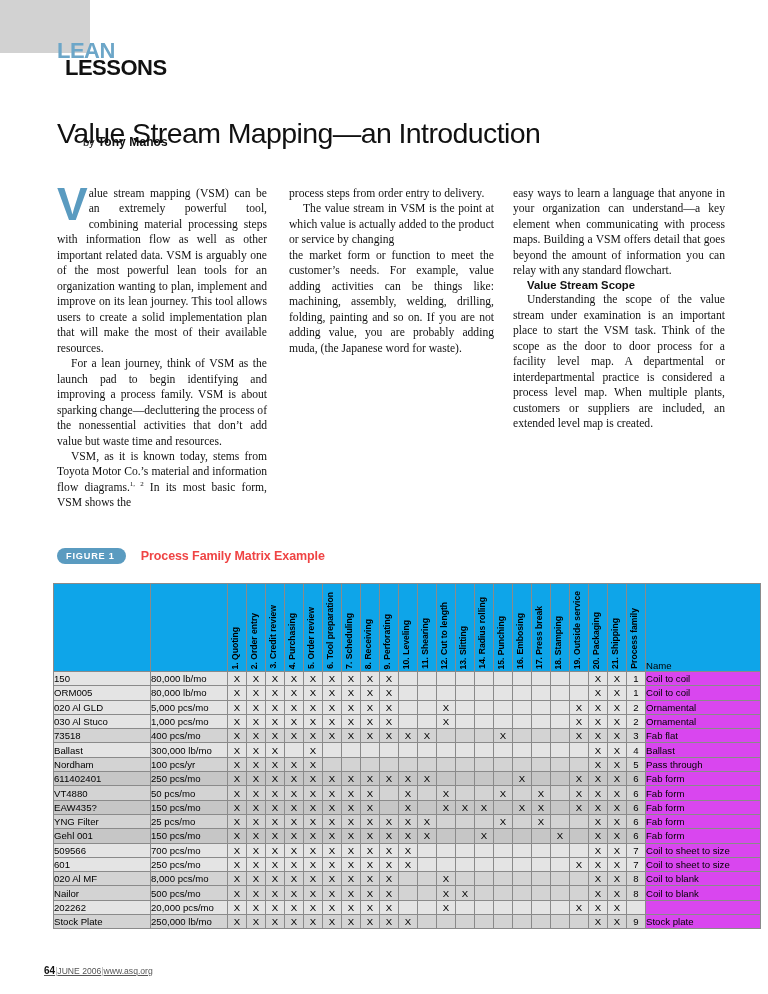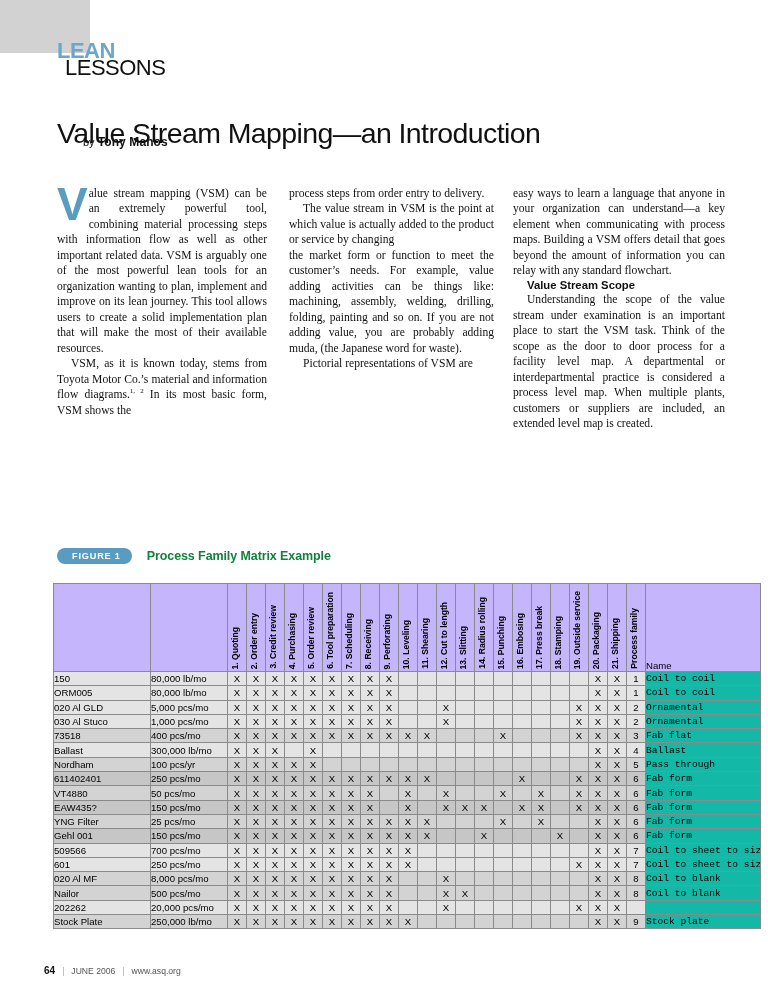--- a/index.html
+++ b/index.html
@@ -29,21 +29,21 @@
   }
   #masthead .lean {
     font-size: 22px;
     font-weight: bold;
     letter-spacing: -0.5px;
     color: #6ca6c8;
     display: block;
   }
   #masthead .lessons {
     font-size: 22px;
-    font-weight: normal;
+    font-weight: bold;
     letter-spacing: -0.5px;
     color: #111;
     display: block;
     margin-left: 8px;
     margin-top: -5px;
   }
 
   #headline {
     position: absolute;
     left: 57px; top: 88px;
@@ -119,28 +119,28 @@
     display: flex;
     align-items: center;
   }
   .fig-badge {
     background: #5a9bc0;
     color: #fff;
     font-family: "Liberation Sans", sans-serif;
     font-weight: bold;
     font-size: 9.2px;
     letter-spacing: 0.8px;
-    padding: 3px 11px 3px 15px;
+    padding: 3px 11px 3px 9px;
     border-radius: 9px;
   }
   .fig-title {
     font-family: "Liberation Sans", sans-serif;
     font-weight: bold;
     font-size: 12.5px;
-    color: #15803d;
+    color: #ef4444;
     margin-left: 15px;
     letter-spacing: -0.1px;
   }
 
   
   #matrix-wrap {
     position: absolute;
     left: 53px; top: 583px;
     width: 660px;
   }
@@ -153,21 +153,21 @@
     width: 660px;
   }
   table.matrix td, table.matrix th {
     border: 0.6px solid #8a8a8a;
     padding: 0;
     vertical-align: middle;
     background: #e8e8e8;
   }
 
   
-  tr.hdr th { height: 88px; vertical-align: bottom; background: #c4b5fd; }
+  tr.hdr th { height: 88px; vertical-align: bottom; background: #0ea5e9; }
   th.rot { width: 19px; }
   th.rot .rotlabel {
     writing-mode: vertical-rl;
     transform: rotate(180deg);
     white-space: nowrap;
     font-size: 8.6px;
     line-height: 1;
     padding: 0 0 2px 3px;
     display: inline-block;
   }
@@ -193,38 +193,38 @@
     margin-top: 36px;
   }
   td.mark { text-align: center; font-size: 9.6px; }
   td.fam  { text-align: center; font-size: 9.6px; }
   td.name { text-align: left; padding: 0 0 0 3px; font-size: 9.6px; white-space: nowrap; overflow: hidden; background: #fff; }
 
   
   tr.sA td { background: #e4e4e4; }
   tr.sB td { background: #d3d3d3; }
   tr.sC td { background: #c6c6c6; }
-  tr.sA td.name, tr.sB td.name, tr.sC td.name { background: #14b8a6; font-family: Liberation Mono, monospace; }
+  tr.sA td.name, tr.sB td.name, tr.sC td.name { background: #d946ef; }
 
   
   tr.grp td { border-top: 1.6px solid #555; }
 
   
   td.gsep, th.gsep { border-left: 1.6px solid #555; }
 
   
   #footer {
     position: absolute;
     left: 44px; bottom: 18px;
     font-family: "Liberation Sans", sans-serif;
     font-size: 8.6px;
     color: #555;
     display: flex;
     align-items: center;
-    gap: 7px;
+    text-decoration: underline;
   }
   #footer .pg { font-weight: bold; color: #111; font-size: 10px; }
   #footer .sep { color: #aaa; }
 </style>
 </head>
 <body>
 
 <div id="grey-block"></div>
 
 <div id="masthead">
@@ -233,28 +233,28 @@
 </div>
 
 <h1 id="headline">Value Stream Mapping—an Introduction</h1>
 
 <div id="byline">
   <span>by </span><span class="author">Tony Manos</span>
 </div>
 
 <div class="col" id="col1">
   <p class="noindent"><span class="dropcap">V</span><span>alue stream mapping (VSM) can be an extremely powerful tool, combining material processing steps with information flow as well as other important related data. VSM is arguably one of the most powerful lean tools for an organization wanting to plan, implement and improve on its lean journey. This tool allows users to create a solid implementation plan that will make the most of their available resources.</span></p>
+  <p>For a lean journey, think of VSM as the launch pad to begin identifying and improving a process family. VSM is about sparking change—decluttering the process of the nonessential activities that don’t add value but waste time and resources.</p>
   <p>VSM, as it is known today, stems from Toyota Motor Co.’s material and information flow diagrams.<sup style="font-size:7px;">1, 2</sup> In its most basic form, VSM shows the</p>
 </div>
 
 <div class="col" id="col2">
   <p class="noindent">process steps from order entry to delivery.</p>
   <p>The value stream in VSM is the point at which value is actually added to the product or service by changing</p>
   <p class="noindent">the market form or function to meet the customer’s needs. For example, value adding activities can be things like: machining, assembly, welding, drilling, folding, painting and so on. If you are not adding value, you are probably adding muda, (the Japanese word for waste).</p>
-  <p>Pictorial representations of VSM are</p>
 </div>
 
 <div class="col" id="col3">
   <p class="noindent">easy ways to learn a language that anyone in your organization can understand—a key element when communicating with process maps. Building a VSM offers detail that goes beyond the amount of information you can relay with any standard flowchart.</p>
   <p class="subhead">Value Stream Scope</p>
   <p>Understanding the scope of the value stream under examination is an important place to start the VSM task. Think of the scope as the door to door process for a facility level map. A departmental or interdepartmental practice is considered a process level map. When multiple plants, customers or suppliers are included, an extended level map is created.</p>
 </div>
 
 <div id="figure-caption">
   <span class="fig-badge">FIGURE 1</span>

